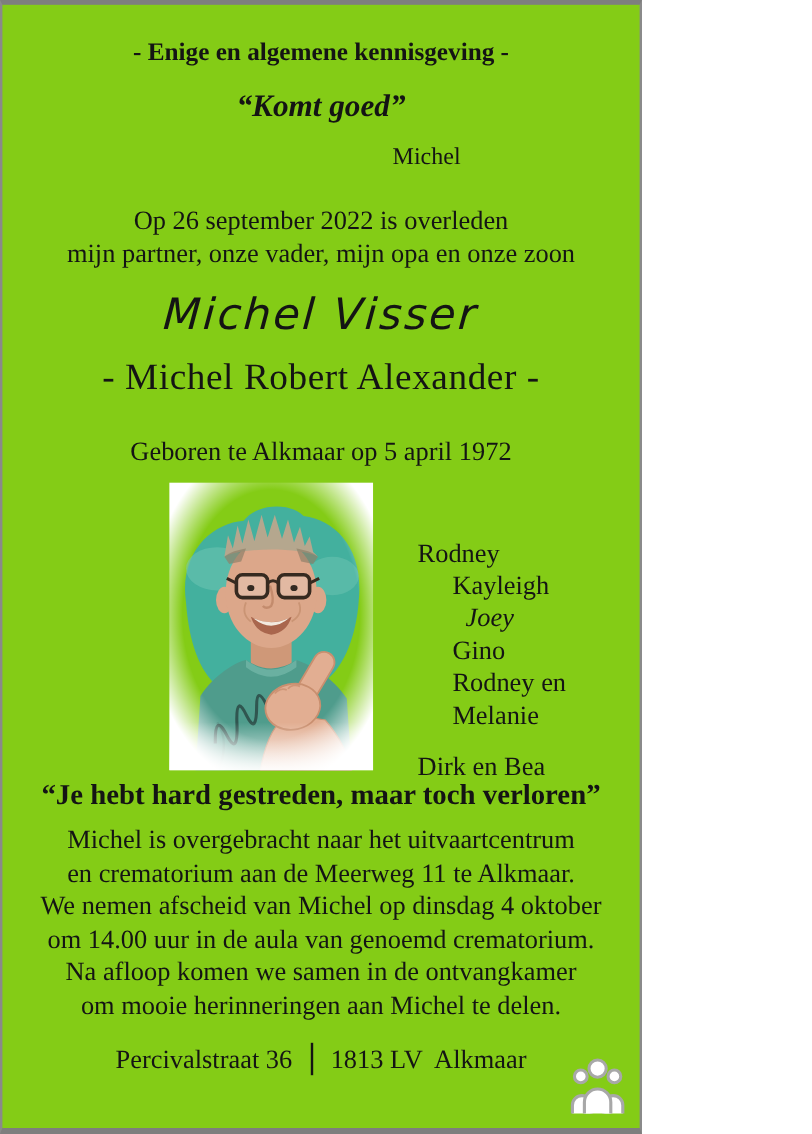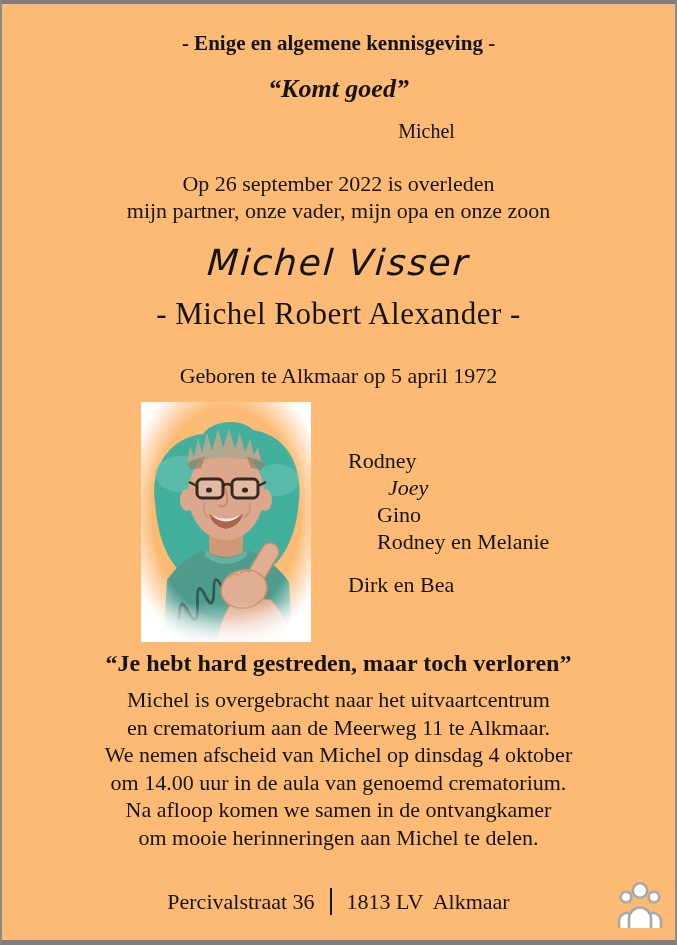--- a/index.html
+++ b/index.html
@@ -1,21 +1,21 @@
 <!DOCTYPE html>
 <html><head>
 <meta charset="utf-8">
 <style>
   html, body { margin: 0; padding: 0; background: #ffffff; }
   .card {
     position: relative;
-    width: 677px;
+    width: 535px;
     height: 945px;
     box-sizing: border-box;
-    background: #fdba74;
+    background: #84cc16;
     border-top: 4px solid #7e7e7e;
     border-left: 2px solid #8a8a8a;
     border-right: 2px solid #8a8a8a;
     border-bottom: 5px solid #7e7e7e;
     font-family: "Liberation Serif", serif;
     color: #141414;
     overflow: hidden;
   }
   .abs { position: absolute; left: 0; right: 0; text-align: center; }
 
@@ -34,21 +34,21 @@
 
   .names-col { position: absolute; left: 346px; top: 443px; text-align: left;
                font-size: 22px; line-height: 27px; }
   .names-col .n-ind1 { margin-left: 29px; }
   .names-col .n-ind2 { margin-left: 40px; font-style: italic; }
   .names-col .closing { margin-top: 16px; }
 
   .quote   { top: 646px; font-size: 24px; font-weight: bold; }
   .details { top: 682px; font-size: 22px; line-height: 27.5px; }
 
-  .footer-address { top: 884px; font-size: 22px;
+  .footer-address { top: 865px; font-size: 22px;
                     display: flex; justify-content: center; align-items: center; gap: 15px; }
   .footer-address span { white-space: pre; }
   .addr-divider { display: inline-block; width: 2px; height: 27px; background: #141414; }
 
   .family-logo { position: absolute; right: 12px; bottom: 10px; width: 46px; height: 50px; }
 </style>
 </head>
 <body>
 
 <div class="card">
@@ -119,20 +119,21 @@
       <path d="M110,182 L129,150" stroke="#e2ae92" stroke-width="16" stroke-linecap="round"></path>
       <ellipse cx="103" cy="187" rx="23" ry="19" fill="#e2ae92" stroke="#c98f6f" stroke-width="1.5" transform="rotate(-12 103 187)"></ellipse>
       <path d="M88,176 a8,8 0 0 1 10,-3 M99,172 a8,8 0 0 1 10,-2" stroke="#c98f6f" stroke-width="1.5" fill="none" opacity="0.8"></path>
     </g>
     <rect x="0" y="200" width="170" height="40" fill="url(#fadeB)"></rect>
     <rect x="0" y="0" width="170" height="240" fill="url(#vig)"></rect>
   </svg>
 
   <div class="names-col">
     <div>Rodney</div>
+    <div class="n-ind1">Kayleigh</div>
     <div class="n-ind2">Joey</div>
     <div class="n-ind1">Gino</div>
     <div class="n-ind1">Rodney en Melanie</div>
     <div class="closing">Dirk en Bea</div>
   </div>
 
   <div class="abs quote">“Je hebt hard gestreden, maar toch verloren”</div>
 
   <div class="abs details">
     <div>Michel is overgebracht naar het uitvaartcentrum</div>

